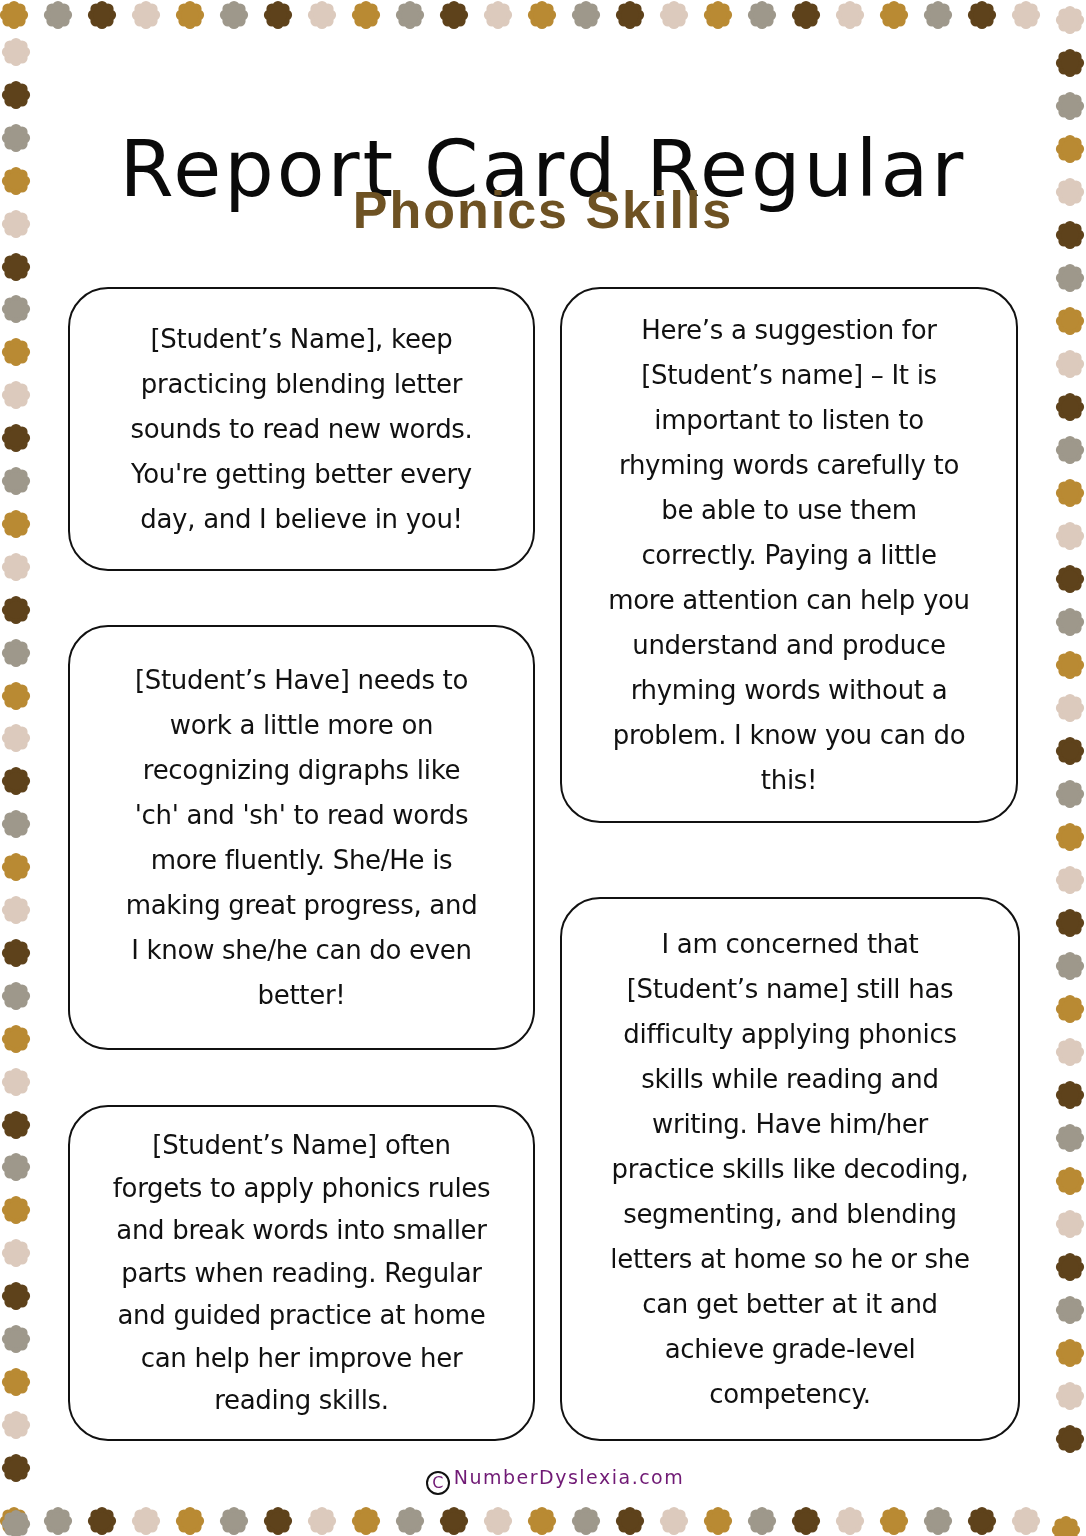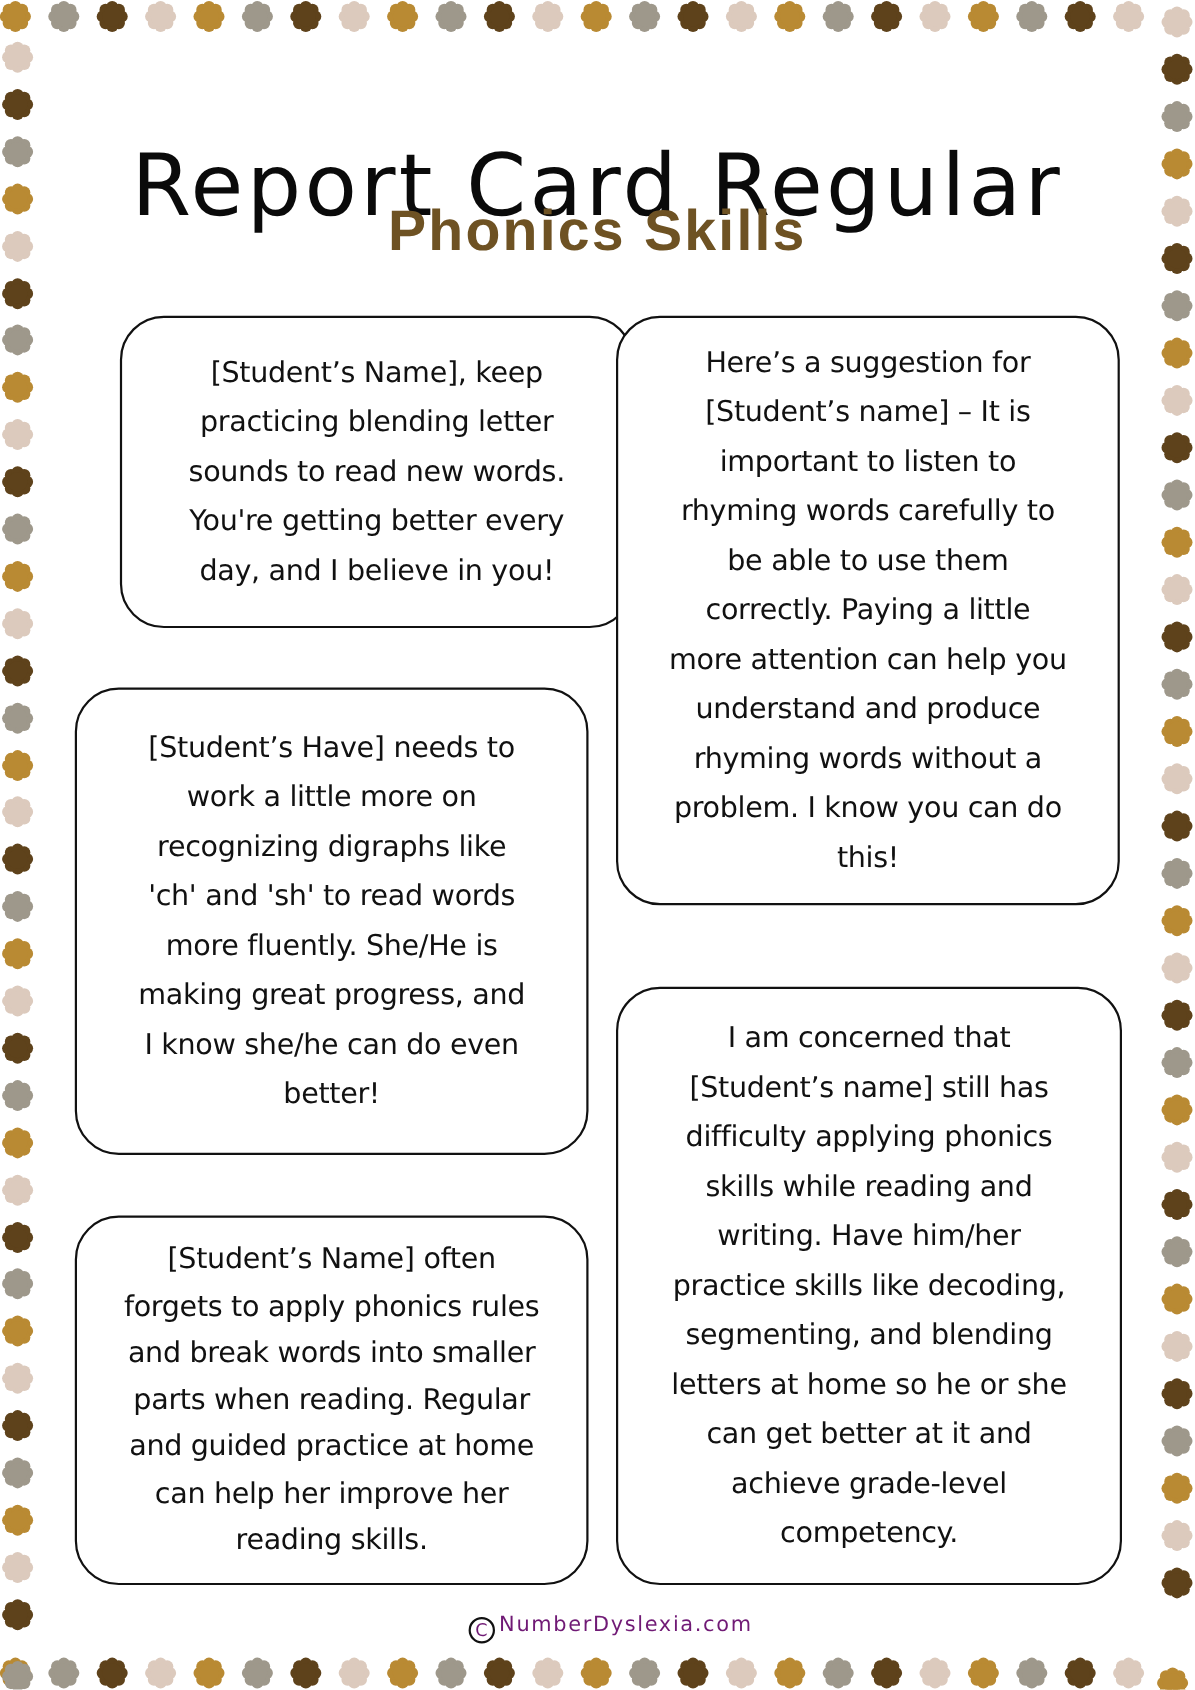--- a/index.html
+++ b/index.html
@@ -1561,21 +1561,21 @@
         <circle cx="15.00" cy="6.50" r="5.6" fill="#b98a33"></circle>
         <circle cx="21.01" cy="8.99" r="5.6" fill="#b98a33"></circle>
         <circle cx="15" cy="15" r="9" fill="#b98a33"></circle>
       </svg>
     </div>
   </div>
 
 <h1 class="title">Report Card Regular</h1>
 <div class="subtitle" style="color: rgb(110, 82, 35);">Phonics Skills</div>
 
-<div class="card c1" style="left:68px; top:287px; width:467px; height:284px;margin-left:41px;">
+<div class="card c1" style="left:68px; top:287px; width:467px; height:284px;">
   <p>[Student’s Name], keep
 practicing blending letter
 sounds to read new words.
 You're getting better every
 day, and I believe in you!</p>
 </div>
 
 <div class="card c2" style="left:560px; top:287px; width:458px; height:536px;">
   <p>Here’s a suggestion for
 [Student’s name] – It is

